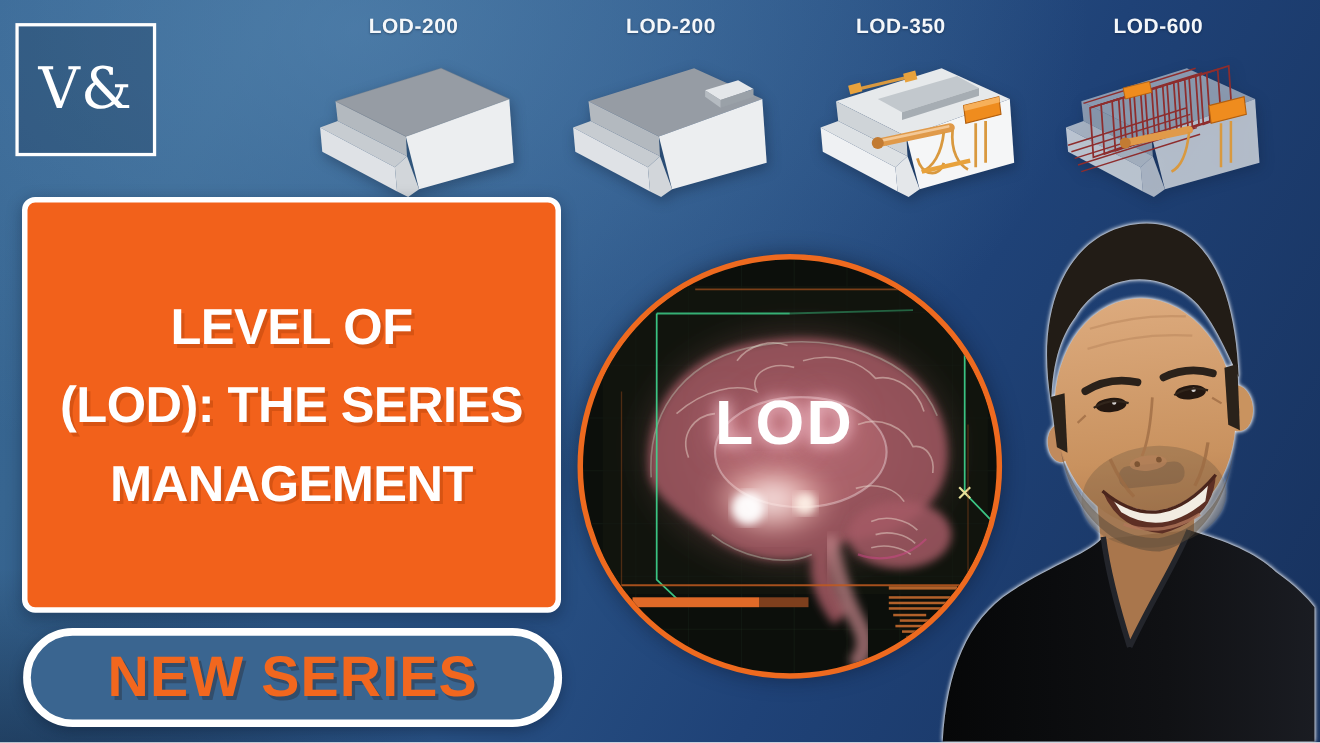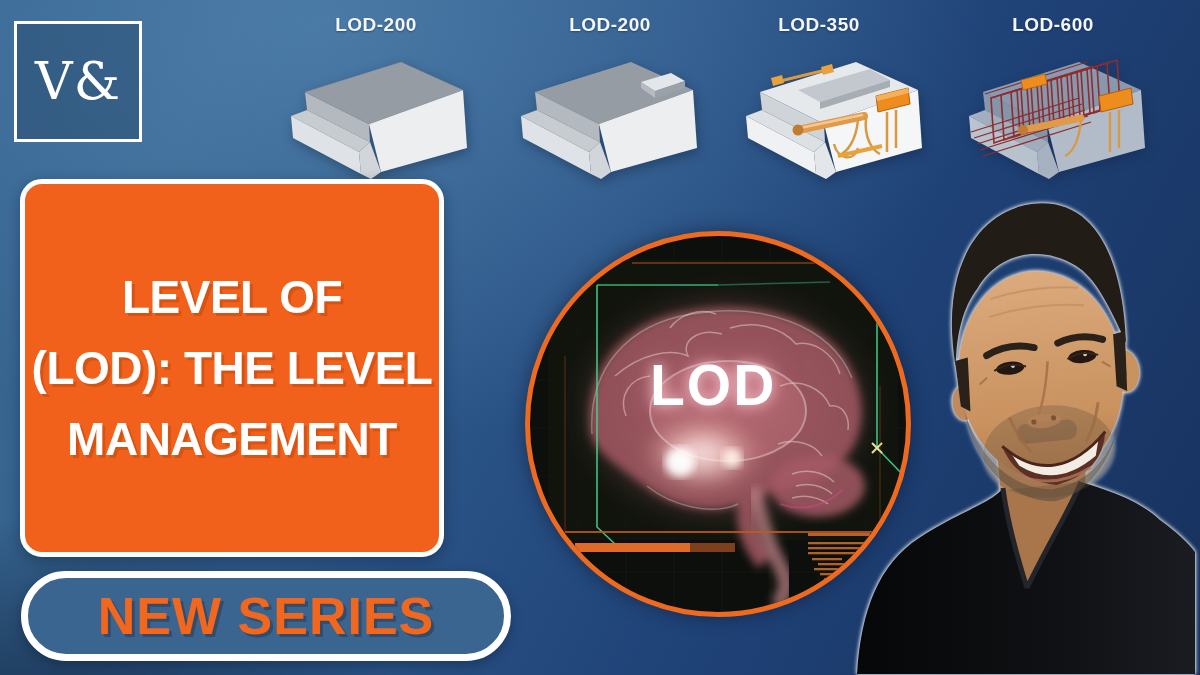--- a/index.html
+++ b/index.html
@@ -25,22 +25,22 @@
   }
   
   .lod-label{
     top:14px;height:30px;transform:translateX(-50%);
     color:#f4f7fa;font-size:19px;font-weight:600;letter-spacing:.5px;
     text-shadow:0 1px 2px rgba(10,25,45,.45);white-space:nowrap;
   }
   .beam{filter:drop-shadow(2px 4px 6px rgba(8,20,40,.35));}
   
   .title-card{
-    left:20px;top:179px;width:424px;height:378px;box-sizing:border-box;
-    background:#f2611b;border:5px solid #fff;border-radius:22px;
+    left:20px;top:179px;width:490px;height:378px;box-sizing:border-box;
+    background:#f2611b;border:5px solid #fff;border-radius:12px;
     display:flex;flex-direction:column;align-items:center;justify-content:center;
     box-shadow:0 4px 14px rgba(8,20,40,.35);
   }
   .title-line{
     color:#fff;font-size:46px;line-height:71px;font-weight:800;letter-spacing:-.5px;
     text-shadow:3px 3px 0 rgba(193,72,12,.55);white-space:nowrap;
   }
   
   .badge{
     left:21px;top:571px;width:490px;height:90px;box-sizing:border-box;
@@ -160,21 +160,21 @@
       <polygon points="60,40 84,34 86,44 62,50" fill="#ef8c1e" stroke="#b35f0e" stroke-width=".8"></polygon>
       <line x1="62" y1="90" x2="120" y2="78" stroke="#e09a4a" stroke-width="7" stroke-linecap="round"></line>
       <circle cx="62" cy="90" r="5" fill="#c27b33"></circle>
       <polygon points="138,56 170,48 172,64 140,72" fill="#ef8c1e" stroke="#b35f0e" stroke-width="1"></polygon>
       <path d="M149,72 L149,112 M158,70 L158,108 M120,80 C118,100 112,112 104,116" stroke="#d9993f" stroke-width="2.3" fill="none"></path>
     </g>
   </svg>
 
   <div class="abs title-card">
     <div class="title-line">LEVEL OF</div>
-    <div class="title-line">(LOD): THE LEVEL</div>
+    <div class="title-line">(LOD): THE SERIES</div>
     <div class="title-line">MANAGEMENT</div>
   </div>
 
   <div class="abs brain-circle">
     <svg width="386" height="386" viewBox="0 0 386 386">
       <defs>
         <radialGradient id="roseGlow" cx="50%" cy="50%" r="50%">
           <stop offset="0%" stop-color="#e89aa4" stop-opacity=".8"></stop>
           <stop offset="60%" stop-color="#b06a74" stop-opacity=".4"></stop>
           <stop offset="100%" stop-color="#b06a74" stop-opacity="0"></stop>

